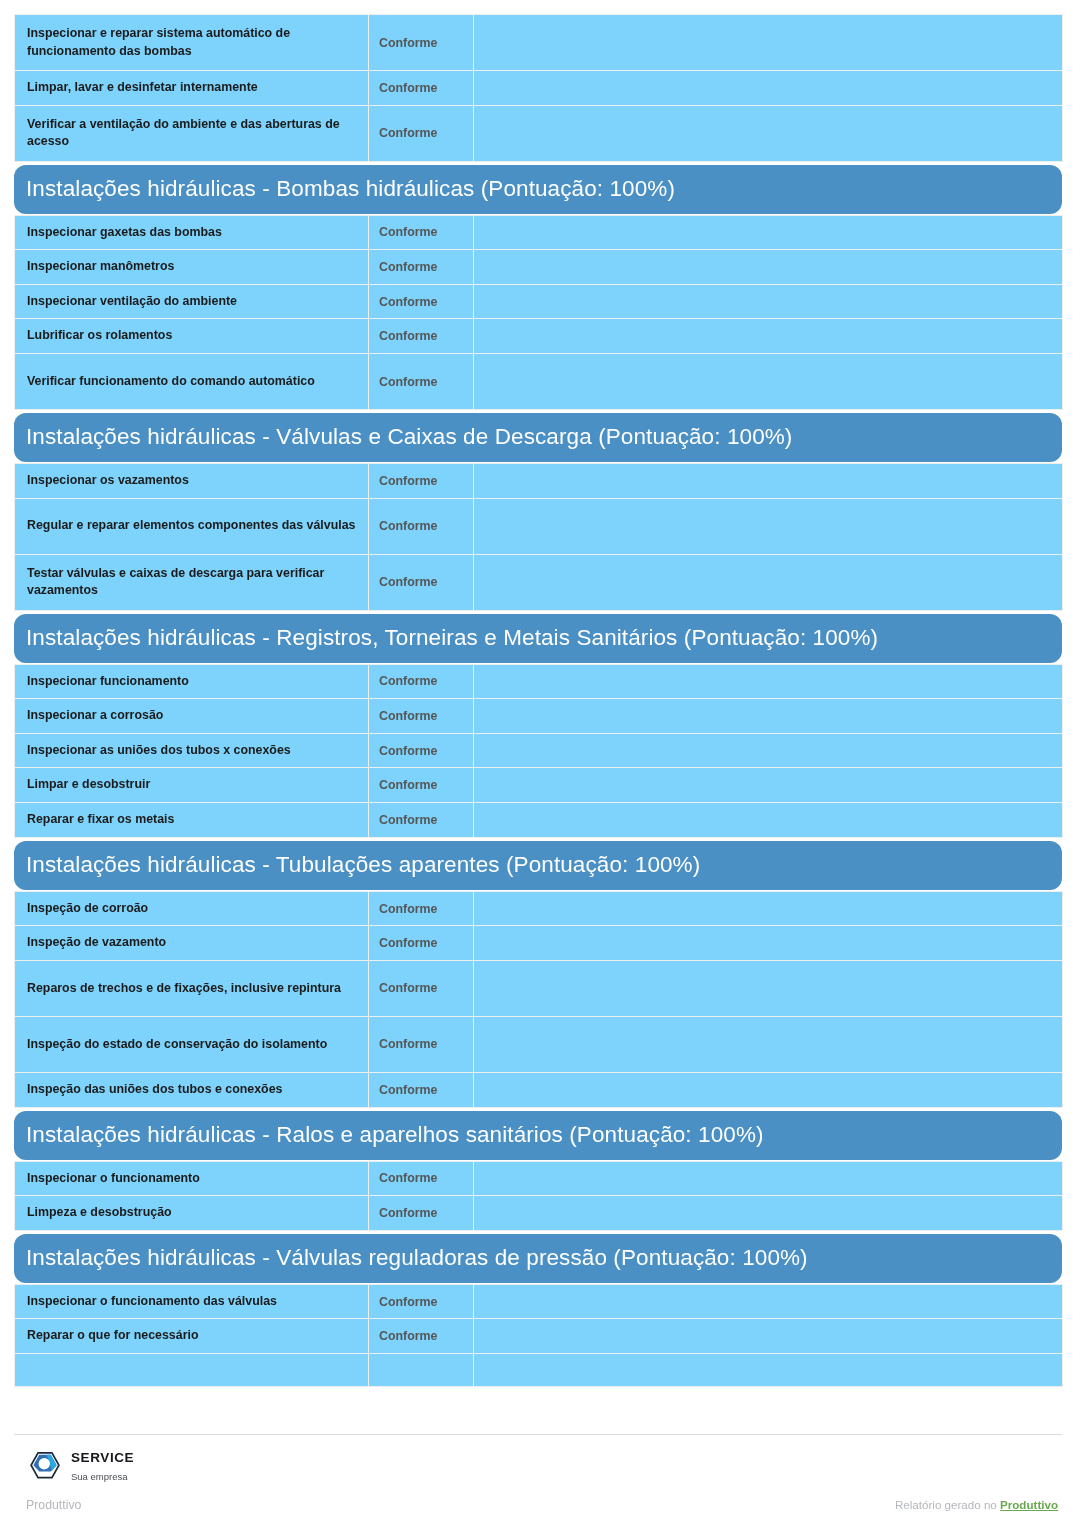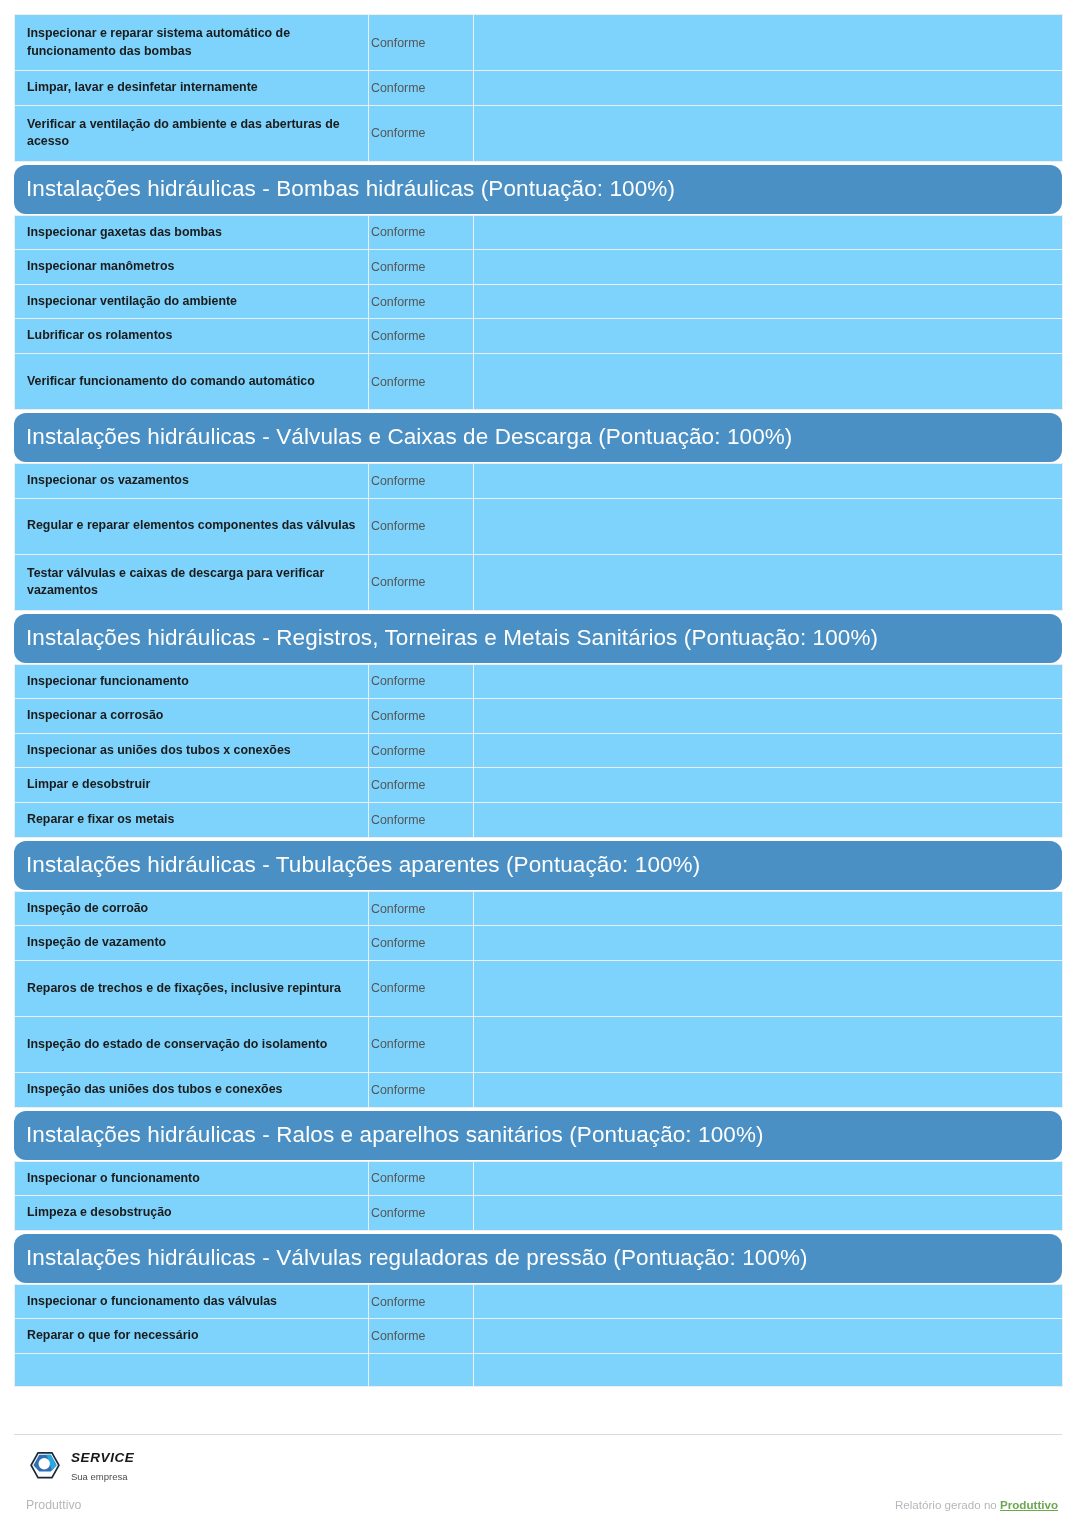--- a/index.html
+++ b/index.html
@@ -74,23 +74,23 @@
     height: 33px;
   }
   td.desc {
     font-size: 12.4px;
     font-weight: bold;
     color: #1b1b1b;
     line-height: 1.42;
   }
   td.status {
     font-size: 12.4px;
-    font-weight: normal;
+    font-weight: bold;
     color: #565656;
-    padding-left: 2px;
+    padding-left: 10px;
   }
   td.notes {
     font-size: 12.4px;
     color: #565656;
   }
   tr.tall td { height: 56px; }
   tr.empty-row td { height: 33px; border-color: #eceef0; }
 
   
   .top-block { margin-top: 0; }
@@ -128,21 +128,20 @@
     display: flex;
     flex-direction: column;
     justify-content: center;
   }
   .brand-name {
     font-size: 13.5px;
     font-weight: bold;
     letter-spacing: 0.6px;
     color: #16181b;
     line-height: 1.15;
-    font-style: italic;
   }
   .brand-sub {
     font-size: 9.5px;
     font-weight: normal;
     color: #4a4d52;
     line-height: 1.2;
     margin-top: 6px;
   }
 
   .footer-left-label {

